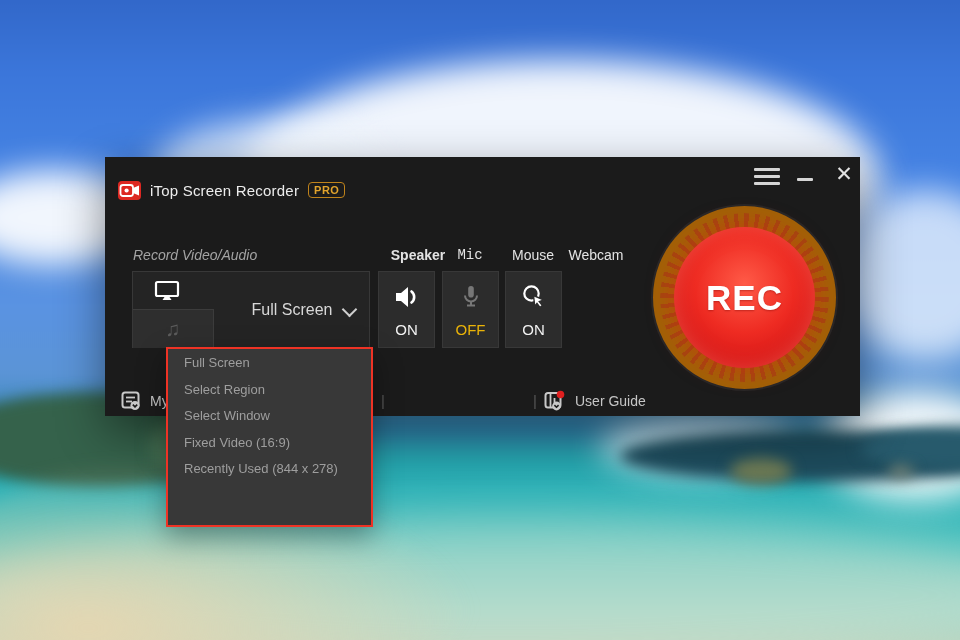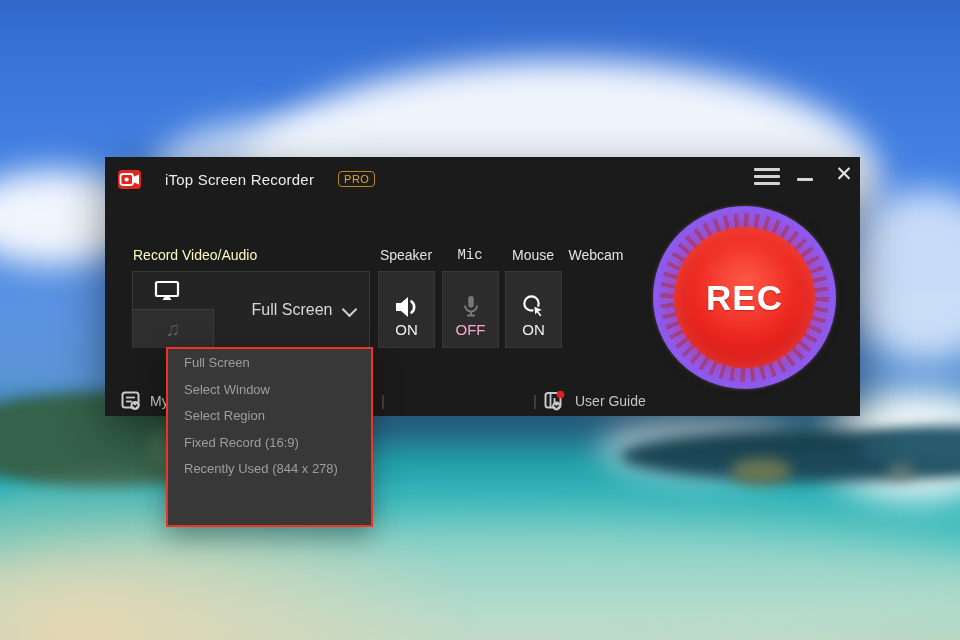--- a/index.html
+++ b/index.html
@@ -30,63 +30,63 @@
   .shallow{
     position:absolute;left:-40px;bottom:-30px;width:1100px;height:150px;border-radius:50%;
     background:rgba(205,224,205,.55);filter:blur(22px);
   }
   
   .app-window{
     position:absolute;left:105px;top:157px;width:755px;height:259px;
     background:#1b1b1b;box-shadow:0 16px 44px rgba(0,0,0,.45);
     color:#ececec;
   }
-  .titlebar{display:flex;align-items:center;gap:24px;padding:10px 0 0 13px;height:24px;}
+  .titlebar{display:flex;align-items:center;gap:9px;padding:10px 0 0 13px;height:24px;margin-top:11px;}
   .app-icon{width:23px;height:19px;background:#dd2822;border-radius:4px;flex:0 0 auto;
     display:flex;align-items:center;justify-content:center;}
   .app-title{font-size:15px;color:#ececec;letter-spacing:.2px;}
   .pro-badge{
-    border:1.5px solid #bf831b;color:#e2a42c;font-size:11px;font-weight:normal;
+    border:1.5px solid #bf831b;color:#e2a42c;font-size:11px;font-weight:bold;
     border-radius:4px;padding:0 5px;height:14px;line-height:14px;letter-spacing:.5px;
   }
   .win-btn{position:absolute;top:8px;cursor:default;}
   .menu-btn{left:649px;width:27px;height:20px;padding-top:3px;}
   .menu-btn .bar{width:26px;height:2.6px;background:#d5d5d5;border-radius:1px;margin-bottom:4.4px;}
   .min-btn{left:692px;top:21px;width:16px;height:8px;}
   .min-btn .bar{width:16px;height:2.5px;background:#d5d5d5;border-radius:1px;}
   .close-btn{left:727px;top:5px;font-size:21px;color:#e2e2e2;width:24px;text-align:center;}
-  .section-label{position:absolute;font-size:14px;color:#fef9c3;}
+  .section-label{position:absolute;font-size:14px;color:#a3a3a3;font-style:italic;}
   .lbl-record{left:28px;top:90px;}
   
   .source-panel{position:absolute;left:27px;top:114px;width:238px;height:77px;
     background:#242424;border:1px solid #383838;box-sizing:border-box;}
   .src-video-tab{position:absolute;left:0;top:0;width:68px;height:38px;
     display:flex;align-items:center;justify-content:center;}
   .src-audio-tab{position:absolute;left:0;top:37px;width:80px;height:38px;background:#2e2e2e;
     border-top:1px solid #3c3c3c;border-right:1px solid #3c3c3c;
     display:flex;align-items:center;justify-content:center;
     font-size:20px;color:#5c5c5c;}
   .src-dropdown{position:absolute;left:82px;top:0;right:0;height:100%;
     display:flex;align-items:center;justify-content:center;}
   .src-label{font-size:16px;color:#d8d8d8;}
   .chevron{position:absolute;right:14px;top:32px;width:9px;height:9px;
     border-left:2px solid #cfcfcf;border-bottom:2px solid #cfcfcf;transform:rotate(-45deg);}
   
   .toggle-label{position:absolute;top:90px;font-size:14px;color:#e3e3e3;width:70px;text-align:center;}
-  .tl-0{left:266px;} .tl-1{left:330px;font-family:Liberation Mono, monospace;} .tl-2{left:393px;} .tl-3{left:456px;text-align:center;}
+  .tl-0{left:278px;font-weight:bold;} .tl-1{left:330px;font-family:Liberation Mono, monospace;} .tl-2{left:393px;} .tl-3{left:456px;text-align:center;}
   .toggle{position:absolute;top:114px;width:57px;height:77px;background:#2c2c2c;
     border:1px solid #383838;box-sizing:border-box;
-    display:flex;flex-direction:column;align-items:center;justify-content:flex-end;
+    display:flex;flex-direction:column;align-items:center;justify-content:space-between;
     padding:11px 0 9px 0;}
   .tg-0{left:273px;} .tg-1{left:337px;} .tg-2{left:400px;} .tg-3{left:463px;}
   .toggle .status{font-size:15px;}
-  .status.on{color:#f2f2f2;} .status.off{color:#f9a8d4;}
+  .status.on{color:#f2f2f2;} .status.off{color:#eab308;}
   
   .rec-outer{position:absolute;left:546px;top:47px;width:187px;height:187px;border-radius:50%;
-    background:#8b5cf6;border:2px solid #272727;box-sizing:border-box;}
+    background:#a16207;border:2px solid #272727;box-sizing:border-box;}
   .rec-ticks{position:absolute;inset:7px;border-radius:50%;
     background:repeating-conic-gradient(rgba(165,35,30,.40) 0deg 3deg, rgba(20,20,20,0) 3deg 7.5deg);
     -webkit-mask:radial-gradient(circle, transparent 0 57%, #000 59% 73%, transparent 75%);
     mask:radial-gradient(circle, transparent 0 57%, #000 59% 73%, transparent 75%);}
   .rec-btn{position:absolute;inset:21px;border-radius:50%;
     background:radial-gradient(circle at 50% 40%, #ff5a47 0%, #ee2b22 45%, #d61717 75%, #b81111 100%);
     box-shadow:0 0 26px rgba(230,30,20,.55), inset 0 0 20px rgba(255,130,110,.45);
     display:flex;align-items:center;justify-content:center;}
   .rec-btn span{font-size:35px;font-weight:bold;color:#fff;letter-spacing:1px;
     text-shadow:0 1px 2px rgba(120,0,0,.4);}
@@ -222,17 +222,17 @@
       <circle cx="17.5" cy="4.5" r="3.8" fill="#e01f1f"></circle>
       <circle cx="13.5" cy="16" r="4.4" fill="#c9c9c9"></circle>
       <path d="M11.4 15.1 l2.1 2.1 2.1 -2.1" fill="none" stroke="#1b1b1b" stroke-width="1.6"></path>
     </svg>
     <span>User Guide</span>
   </div>
 </div>
 
 <div class="dropdown">
   <div class="dd-item">Full Screen</div>
+  <div class="dd-item">Select Region</div>
   <div class="dd-item">Select Window</div>
-  <div class="dd-item">Select Region</div>
-  <div class="dd-item">Fixed Record (16:9)</div>
+  <div class="dd-item">Fixed Video (16:9)</div>
   <div class="dd-item">Recently Used (844 x 278)</div>
 </div>
 
 </body></html>

